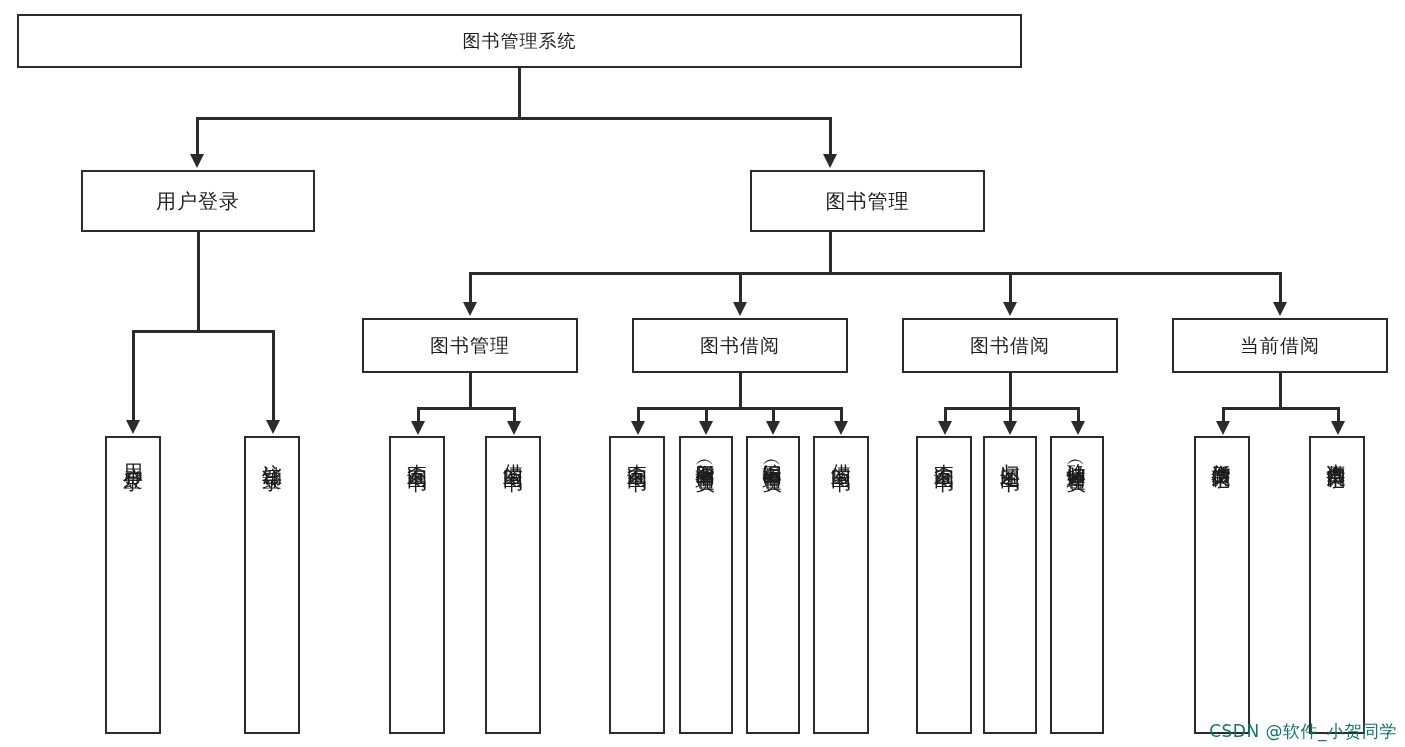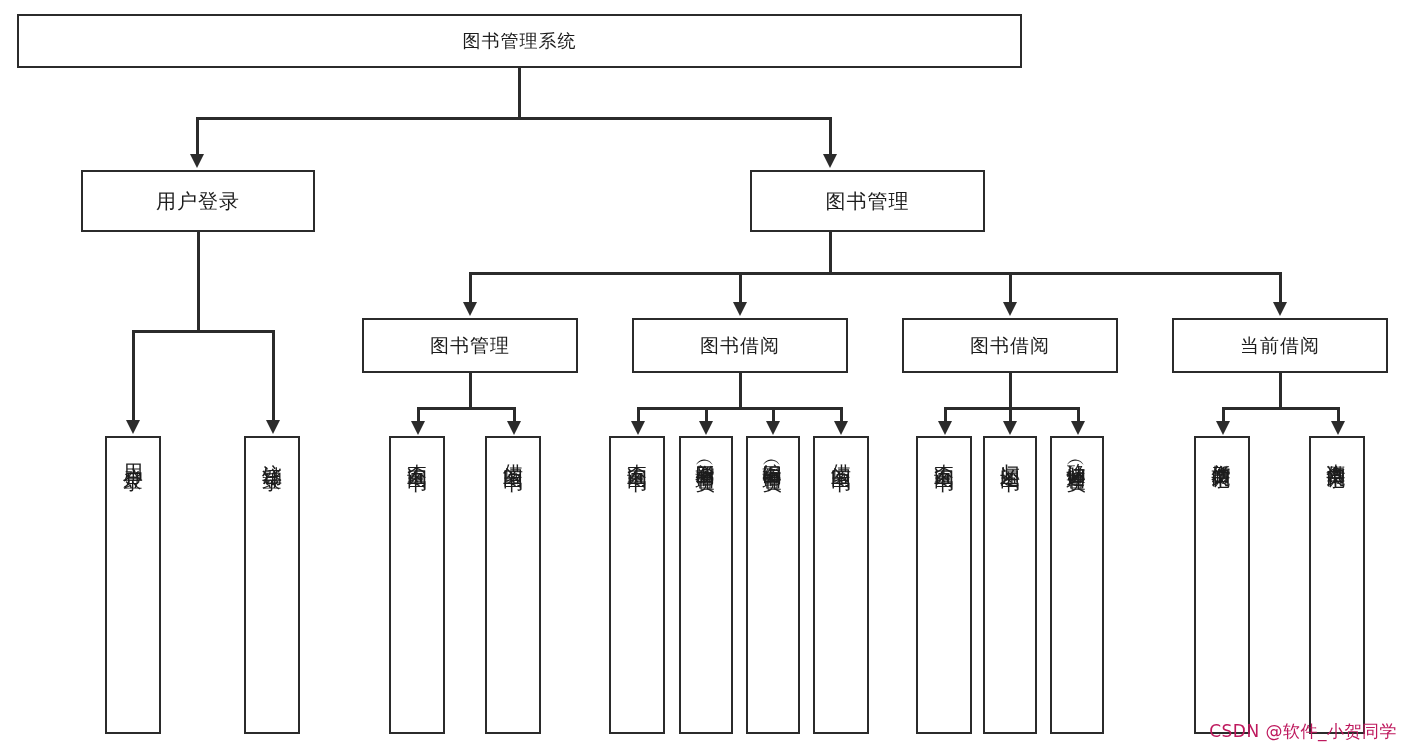--- a/index.html
+++ b/index.html
@@ -71,21 +71,21 @@
     border-left:7px solid transparent;
     border-right:7px solid transparent;
     border-top:14px solid #2b2b2b;
   }
   
   #watermark{
     position:absolute;
     right:8px;
     bottom:4px;
     font-size:17px;
-    color:#be185d;
+    color:#0f766e;
     white-space:nowrap;
     letter-spacing:0.5px;
     pointer-events:none;
   }
 </style>
 </head>
 <body>
 
 <div id="canvas">
 

